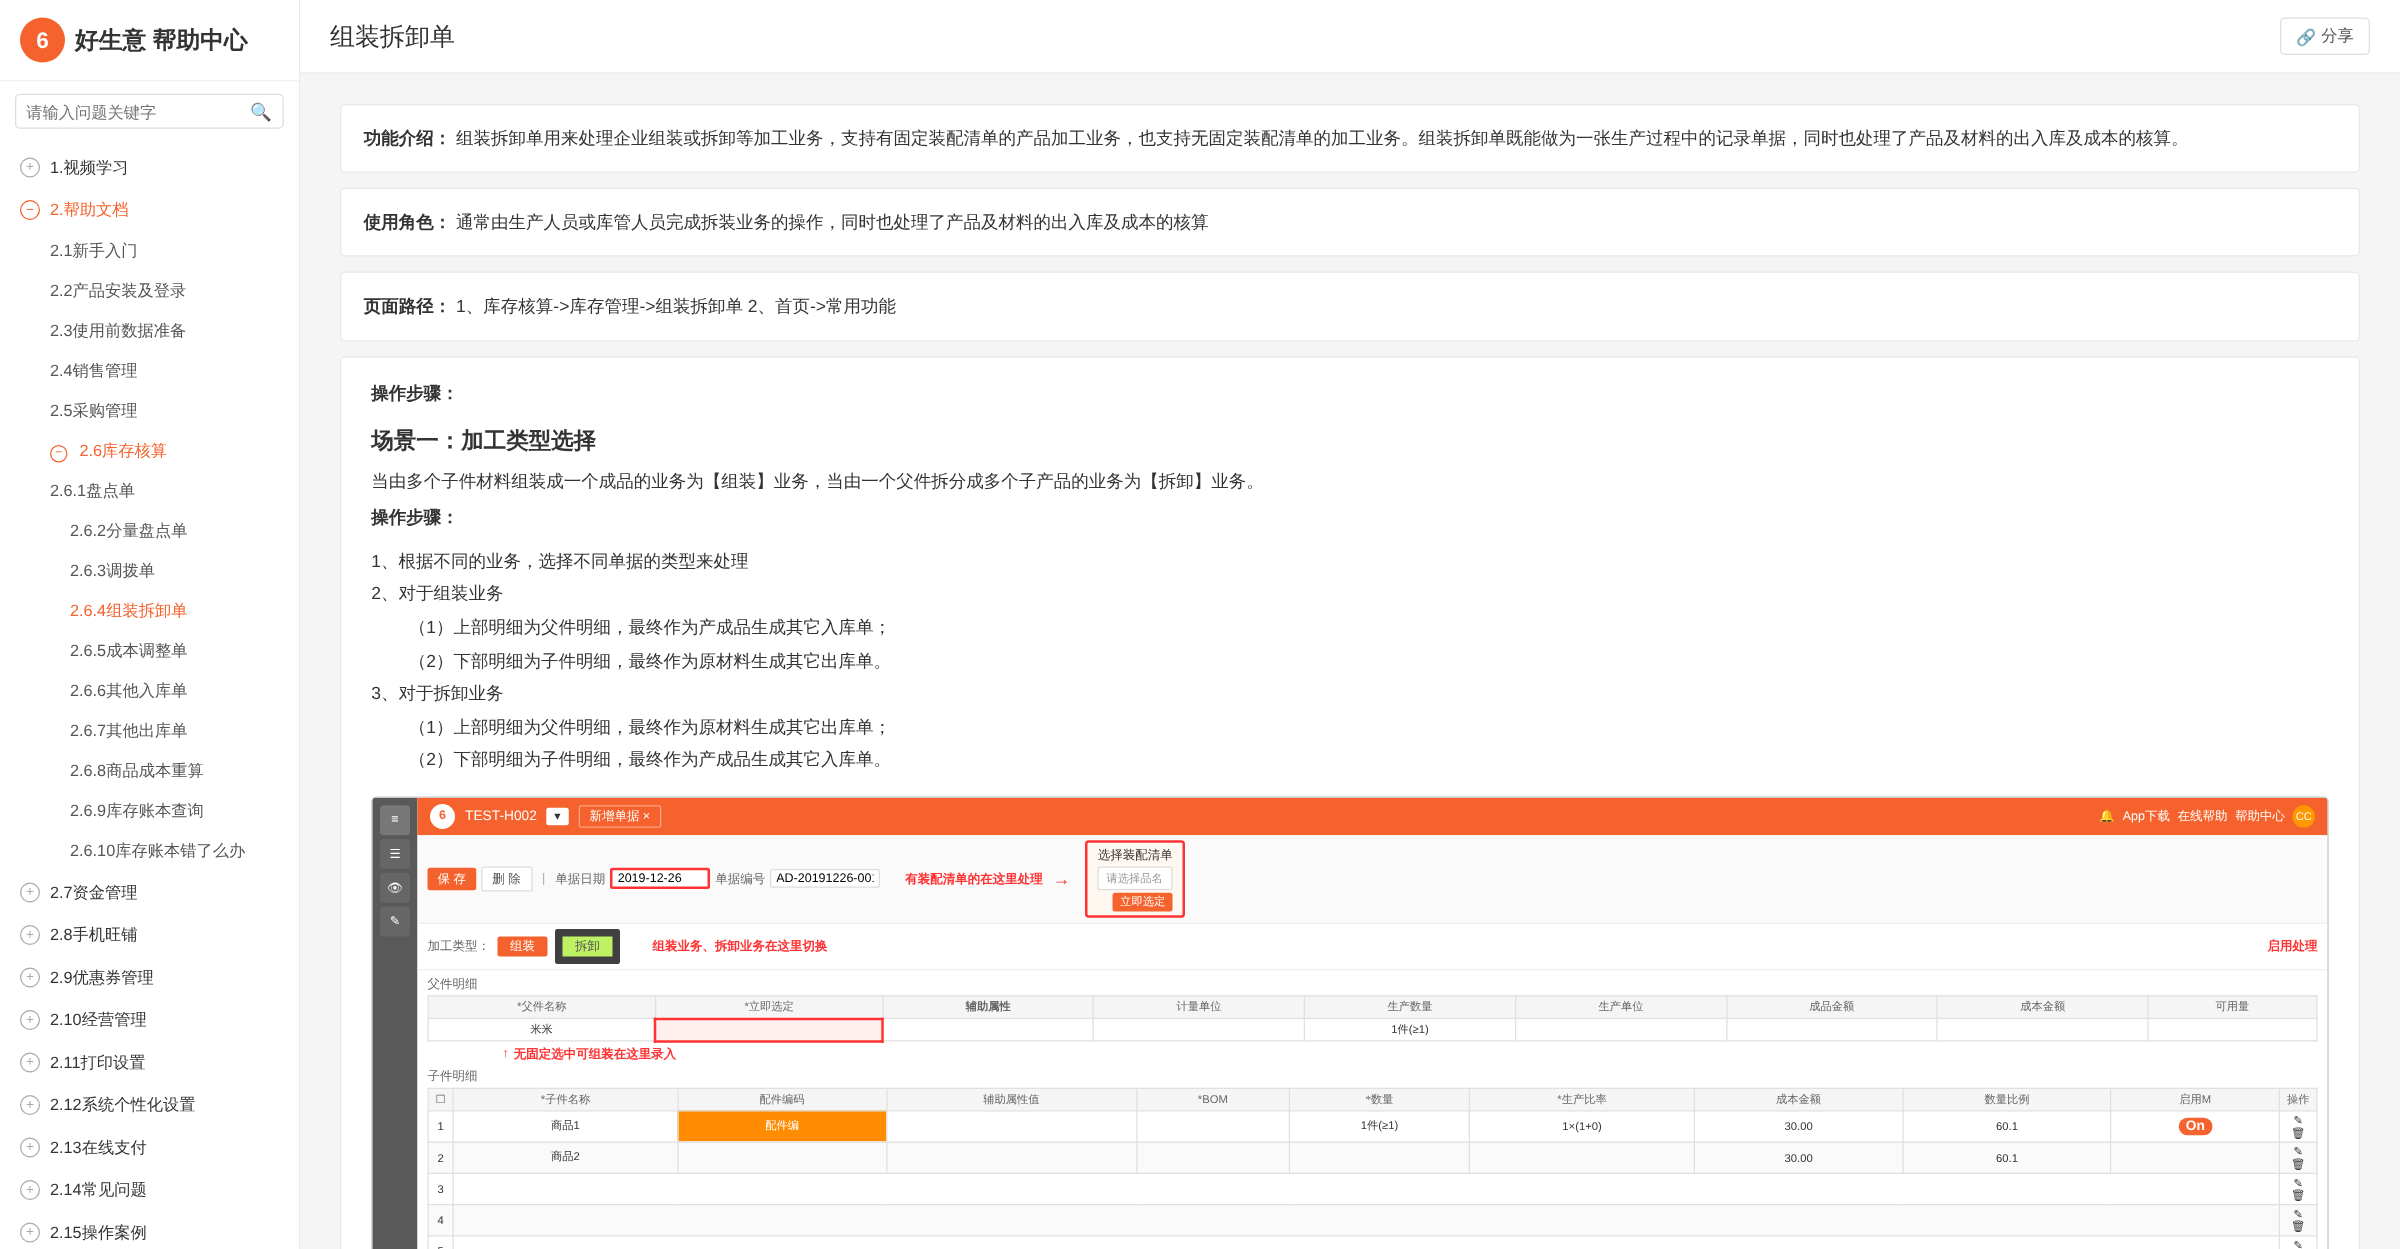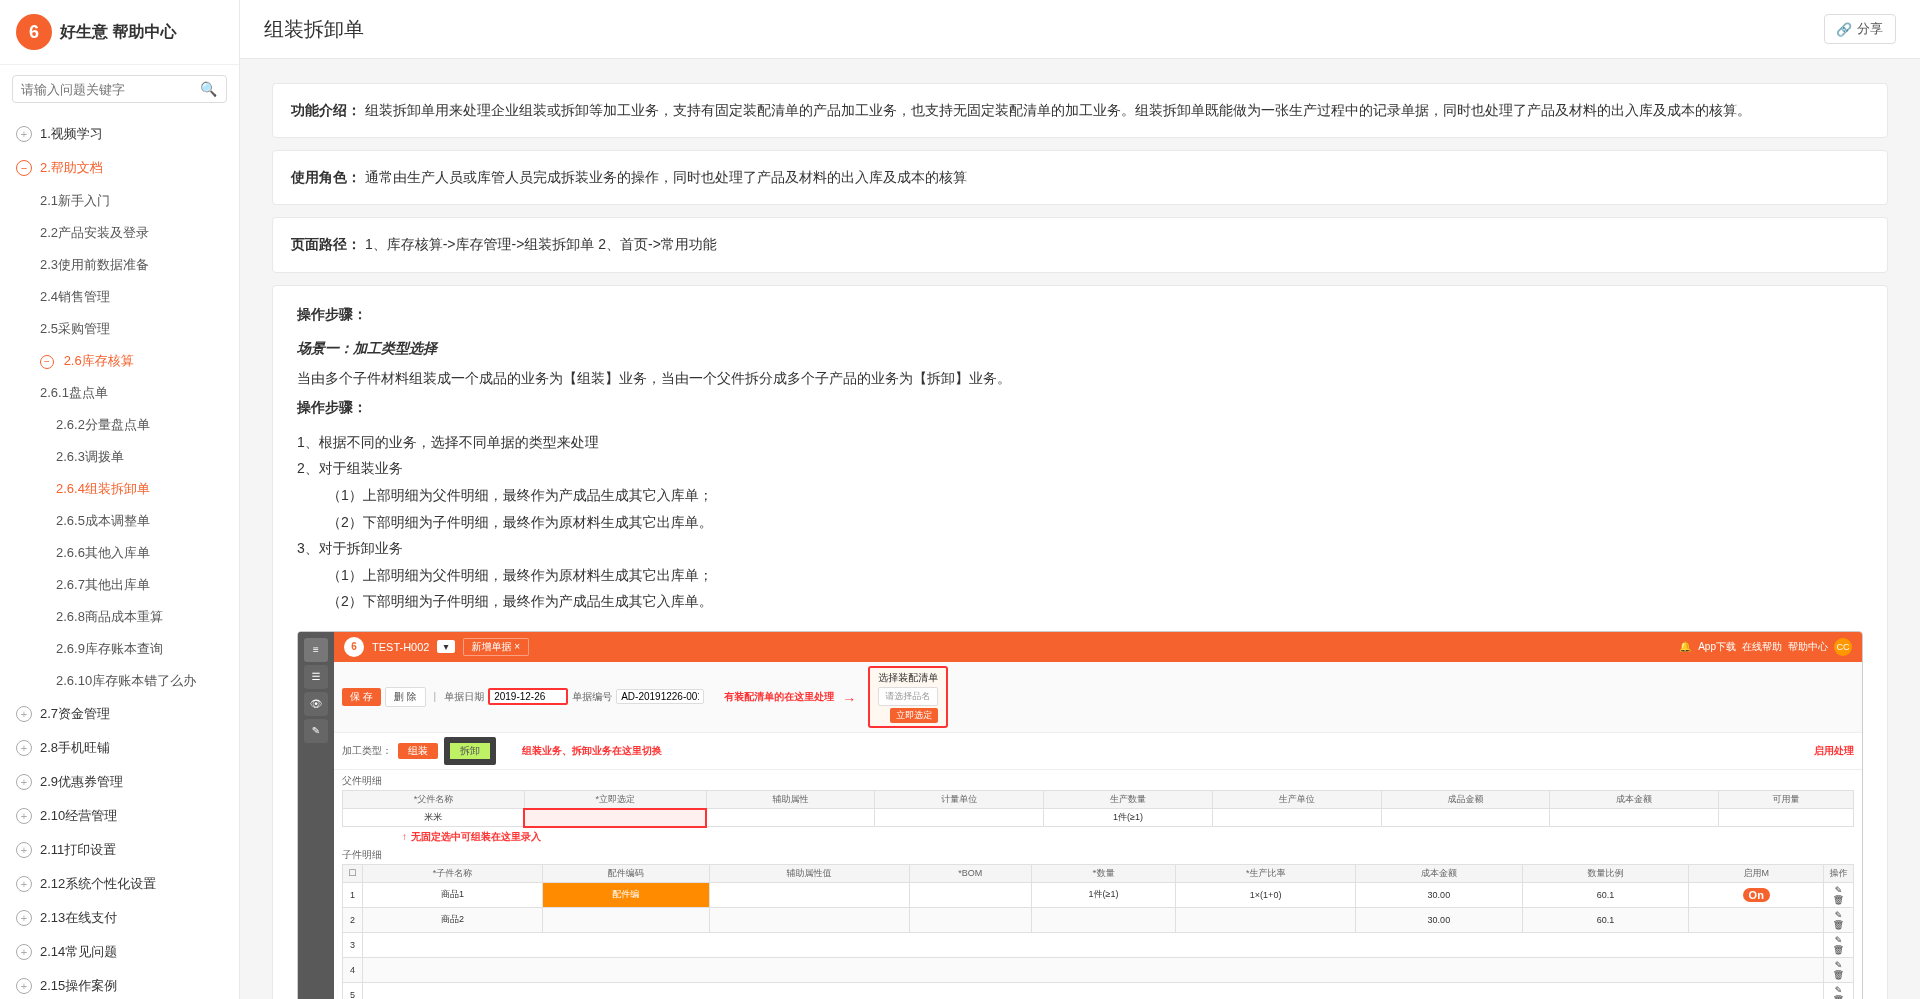--- a/index.html
+++ b/index.html
@@ -24,21 +24,21 @@
     }
     .logo-circle {
       width: 36px; height: 36px;
       background: #f5622d;
       border-radius: 50%;
       display: flex; align-items: center; justify-content: center;
       color: #fff; font-weight: bold; font-size: 18px;
       margin-right: 8px;
       flex-shrink: 0;
     }
-    .logo-text { font-size: 16px; font-weight: bold; color: #333; }
+    .logo-text { font-size: 19px; font-weight: bold; color: #333; }
 
     .search-box {
       display: flex;
       align-items: center;
       margin: 10px 12px;
       border: 1px solid #ddd;
       border-radius: 4px;
       padding: 5px 8px;
       background: #fff;
     }
@@ -128,21 +128,21 @@
     .info-block .label { font-weight: bold; }
 
     .content-body {
       background: #fff;
       border: 1px solid #e8e8e8;
       border-radius: 4px;
       padding: 20px 24px;
     }
 
     .section-title { font-weight: bold; font-size: 14px; margin-bottom: 12px; }
-    .scene-title { font-weight: bold; font-size: 14px; margin: 16px 0 8px; font-style: italic; }
+    .scene-title { font-weight: bold; font-size: 18px; margin: 16px 0 8px; }
     .content-text { line-height: 1.8; font-size: 14px; color: #333; margin-bottom: 8px; }
 
     .steps-list { margin-left: 0; }
     .step-item { line-height: 1.9; font-size: 14px; color: #333; }
     .sub-item { padding-left: 30px; line-height: 1.9; font-size: 14px; color: #333; }
 
     
     .screenshot-container {
       margin-top: 16px;
       border: 1px solid #ccc;
@@ -373,21 +373,21 @@
               <span style="margin-left:auto;color:#ff3333;font-size:10px;font-weight:bold;">启用处理</span>
             </div>
 
             <div style="padding:4px 8px 2px;font-size:10px;color:#666;background:#fff;">父件明细</div>
             <div style="padding:0 8px;background:#fff;">
               <table style="width:100%;border-collapse:collapse;font-size:9px;">
                 <thead>
                   <tr>
                     <th style="background:#f5f5f5;border:1px solid #e0e0e0;padding:2px 4px;color:#666;font-weight:normal;text-align:center;">*父件名称</th>
                     <th style="background:#f5f5f5;border:1px solid #e0e0e0;padding:2px 4px;color:#666;font-weight:normal;text-align:center;">*立即选定</th>
-                    <th style="background:#f5f5f5;border:1px solid #e0e0e0;padding:2px 4px;color:#666;font-weight:normal;text-align:center;">辅助属性</th>
+                    <th style="background:#f5f5f5;border:1px solid #e0e0e0;padding:2px 4px;color:#666;font-weight:bold;text-align:center;">辅助属性</th>
                     <th style="background:#f5f5f5;border:1px solid #e0e0e0;padding:2px 4px;color:#666;font-weight:normal;text-align:center;">计量单位</th>
                     <th style="background:#f5f5f5;border:1px solid #e0e0e0;padding:2px 4px;color:#666;font-weight:normal;text-align:center;">生产数量</th>
                     <th style="background:#f5f5f5;border:1px solid #e0e0e0;padding:2px 4px;color:#666;font-weight:normal;text-align:center;">生产单位</th>
                     <th style="background:#f5f5f5;border:1px solid #e0e0e0;padding:2px 4px;color:#666;font-weight:normal;text-align:center;">成品金额</th>
                     <th style="background:#f5f5f5;border:1px solid #e0e0e0;padding:2px 4px;color:#666;font-weight:normal;text-align:center;">成本金额</th>
                     <th style="background:#f5f5f5;border:1px solid #e0e0e0;padding:2px 4px;color:#666;font-weight:normal;text-align:center;margin-left:24px;">可用量</th>
                   </tr>
                 </thead>
                 <tbody>
                   <tr>

